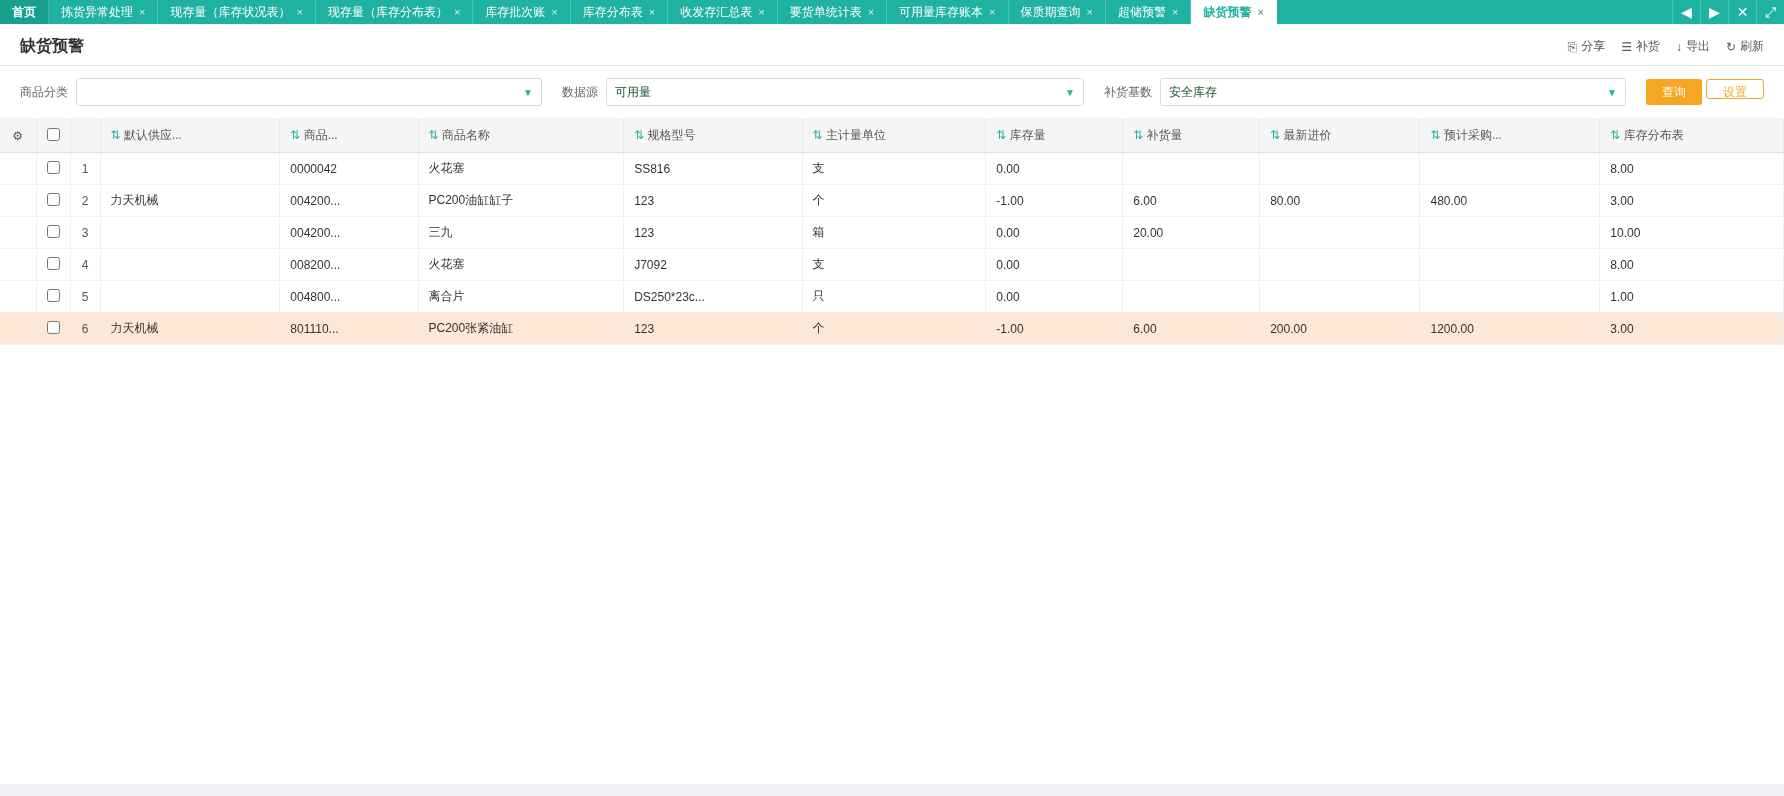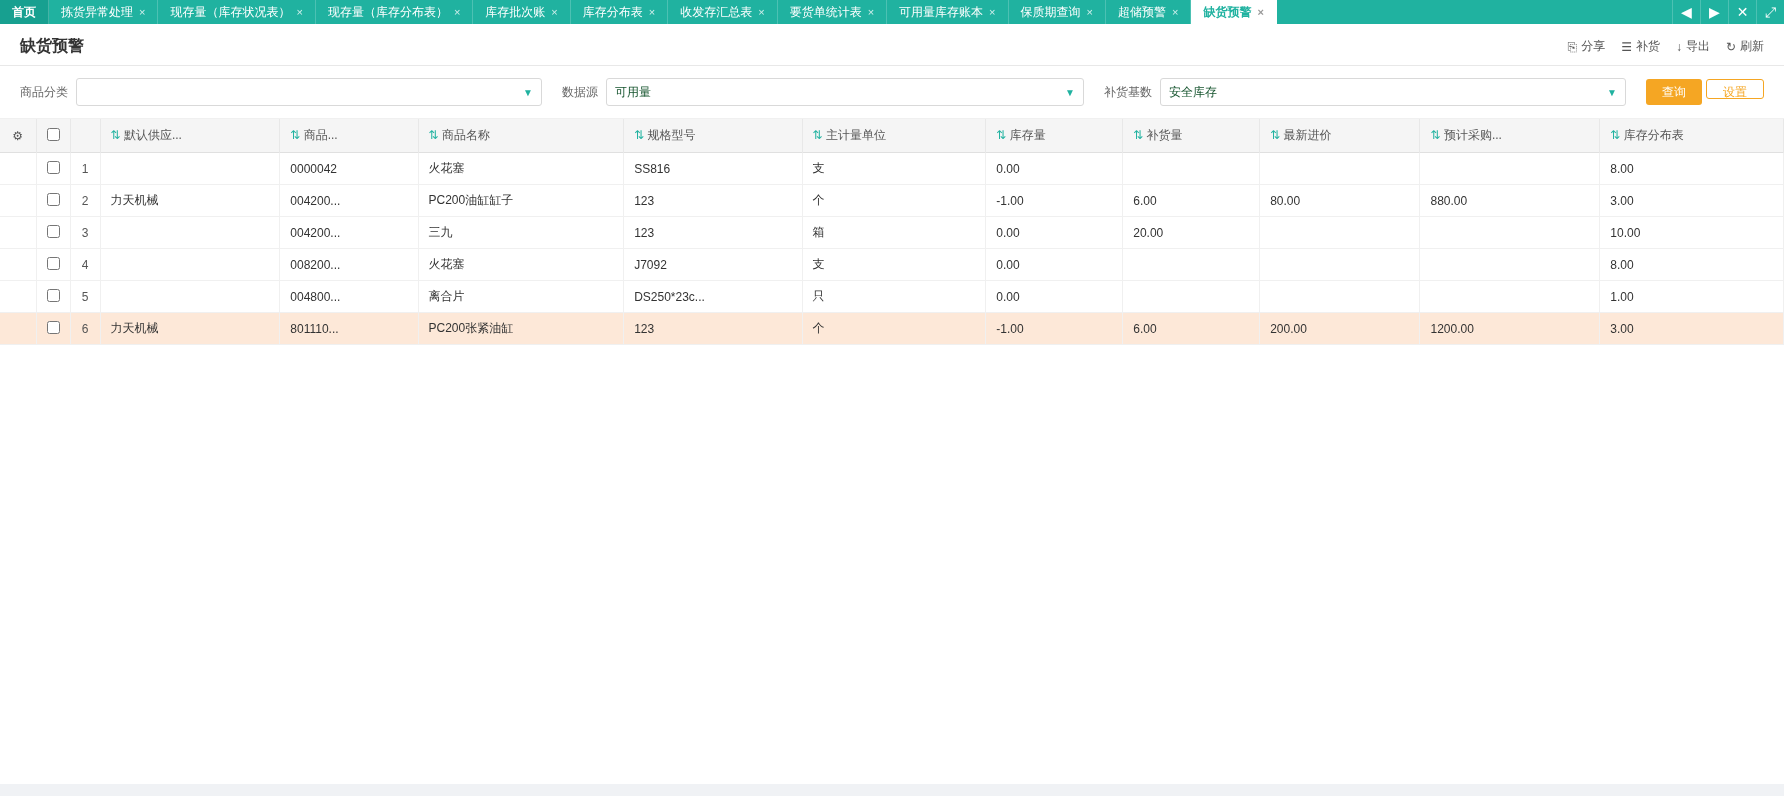--- a/index.html
+++ b/index.html
@@ -400,21 +400,21 @@
     </td>
     <td class="row-num">2</td>
     <td>力天机械</td>
     <td>004200...</td>
     <td>PC200油缸缸子</td>
     <td>123</td>
     <td>个</td>
     <td>-1.00</td>
     <td>6.00</td>
     <td>80.00</td>
-    <td>880.00</td>
+    <td>480.00</td>
     <td>3.00</td>
   </tr>
           <tr>
     <td class="settings-cell"></td>
     <td class="checkbox-cell">
       <input type="checkbox" style="">
     </td>
     <td class="row-num">3</td>
     <td></td>
     <td>004200...</td>

